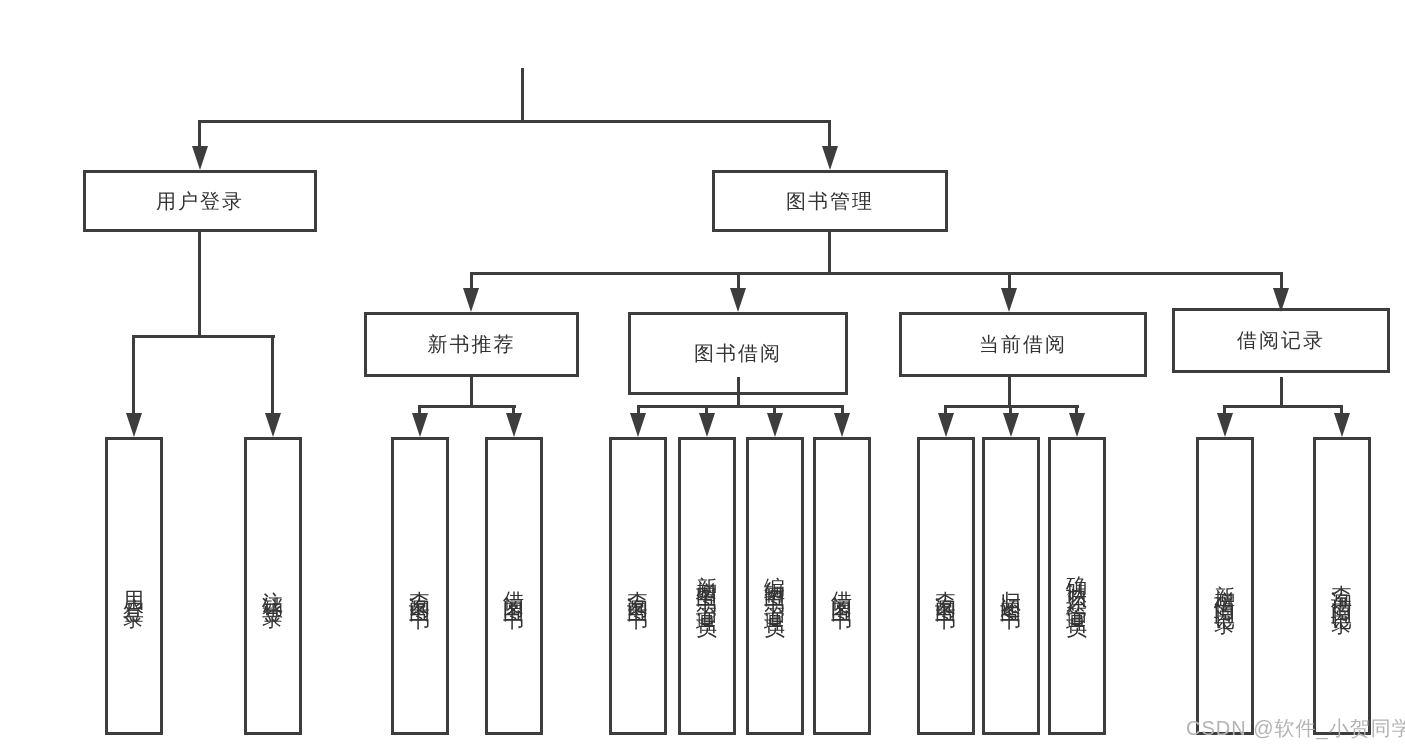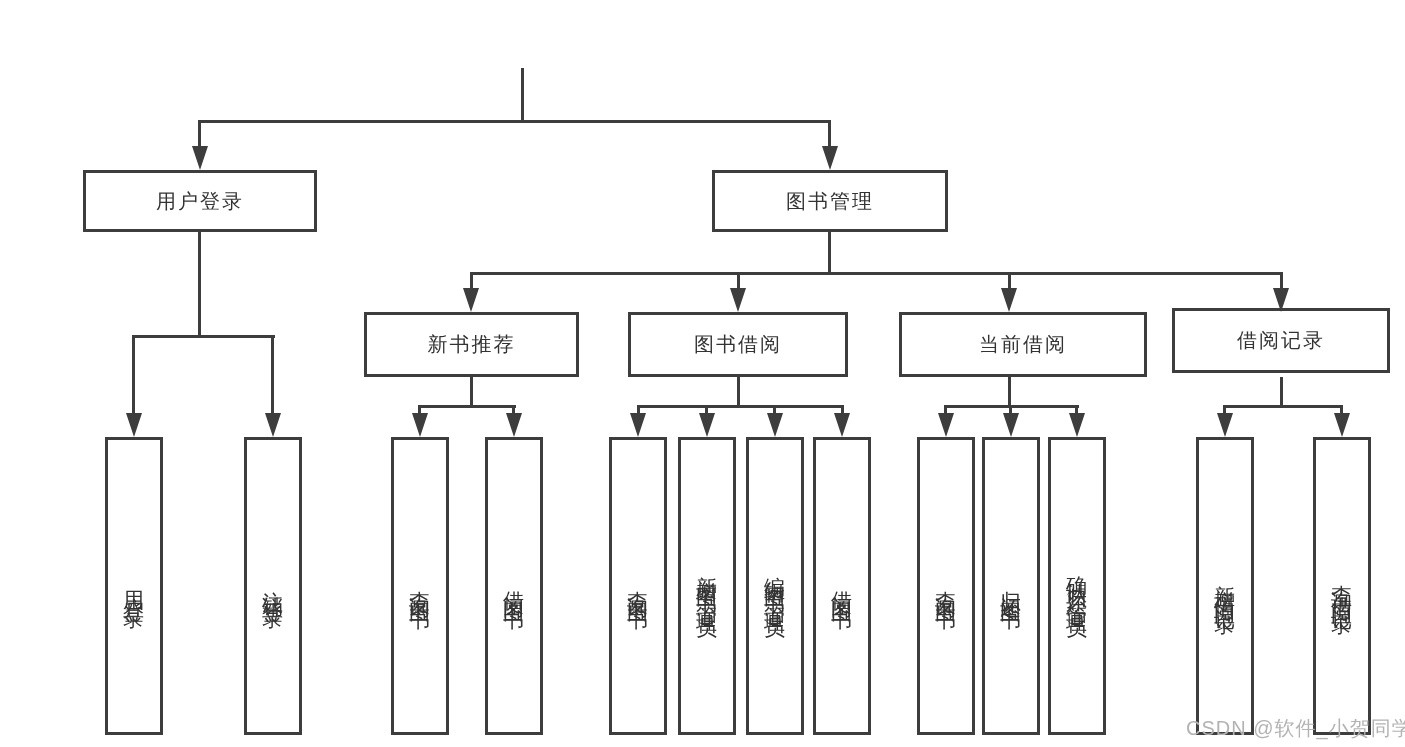--- a/index.html
+++ b/index.html
@@ -45,21 +45,21 @@
   </div>
 
   <div class="node node-h" style="left:364px;top:312px;width:215px;height:65px;">
     <span>新书推荐</span>
   </div>
 
   <div class="node node-h" style="left:712px;top:170px;width:236px;height:62px;">
     <span>图书管理</span>
   </div>
 
-  <div class="node node-h" style="left:628px;top:312px;width:220px;height:65px;">
+  <div class="node node-h" style="left:628px;top:312px;width:220px;height:83px;">
     <span>图书借阅</span>
   </div>
 
   <div class="node node-h" style="left:899px;top:312px;width:248px;height:65px;text-align:center;">
     <span>当前借阅</span>
   </div>
 
   <div class="node node-h" style="left:1172px;top:308px;width:218px;height:65px;">
     <span>借阅记录</span>
   </div>

